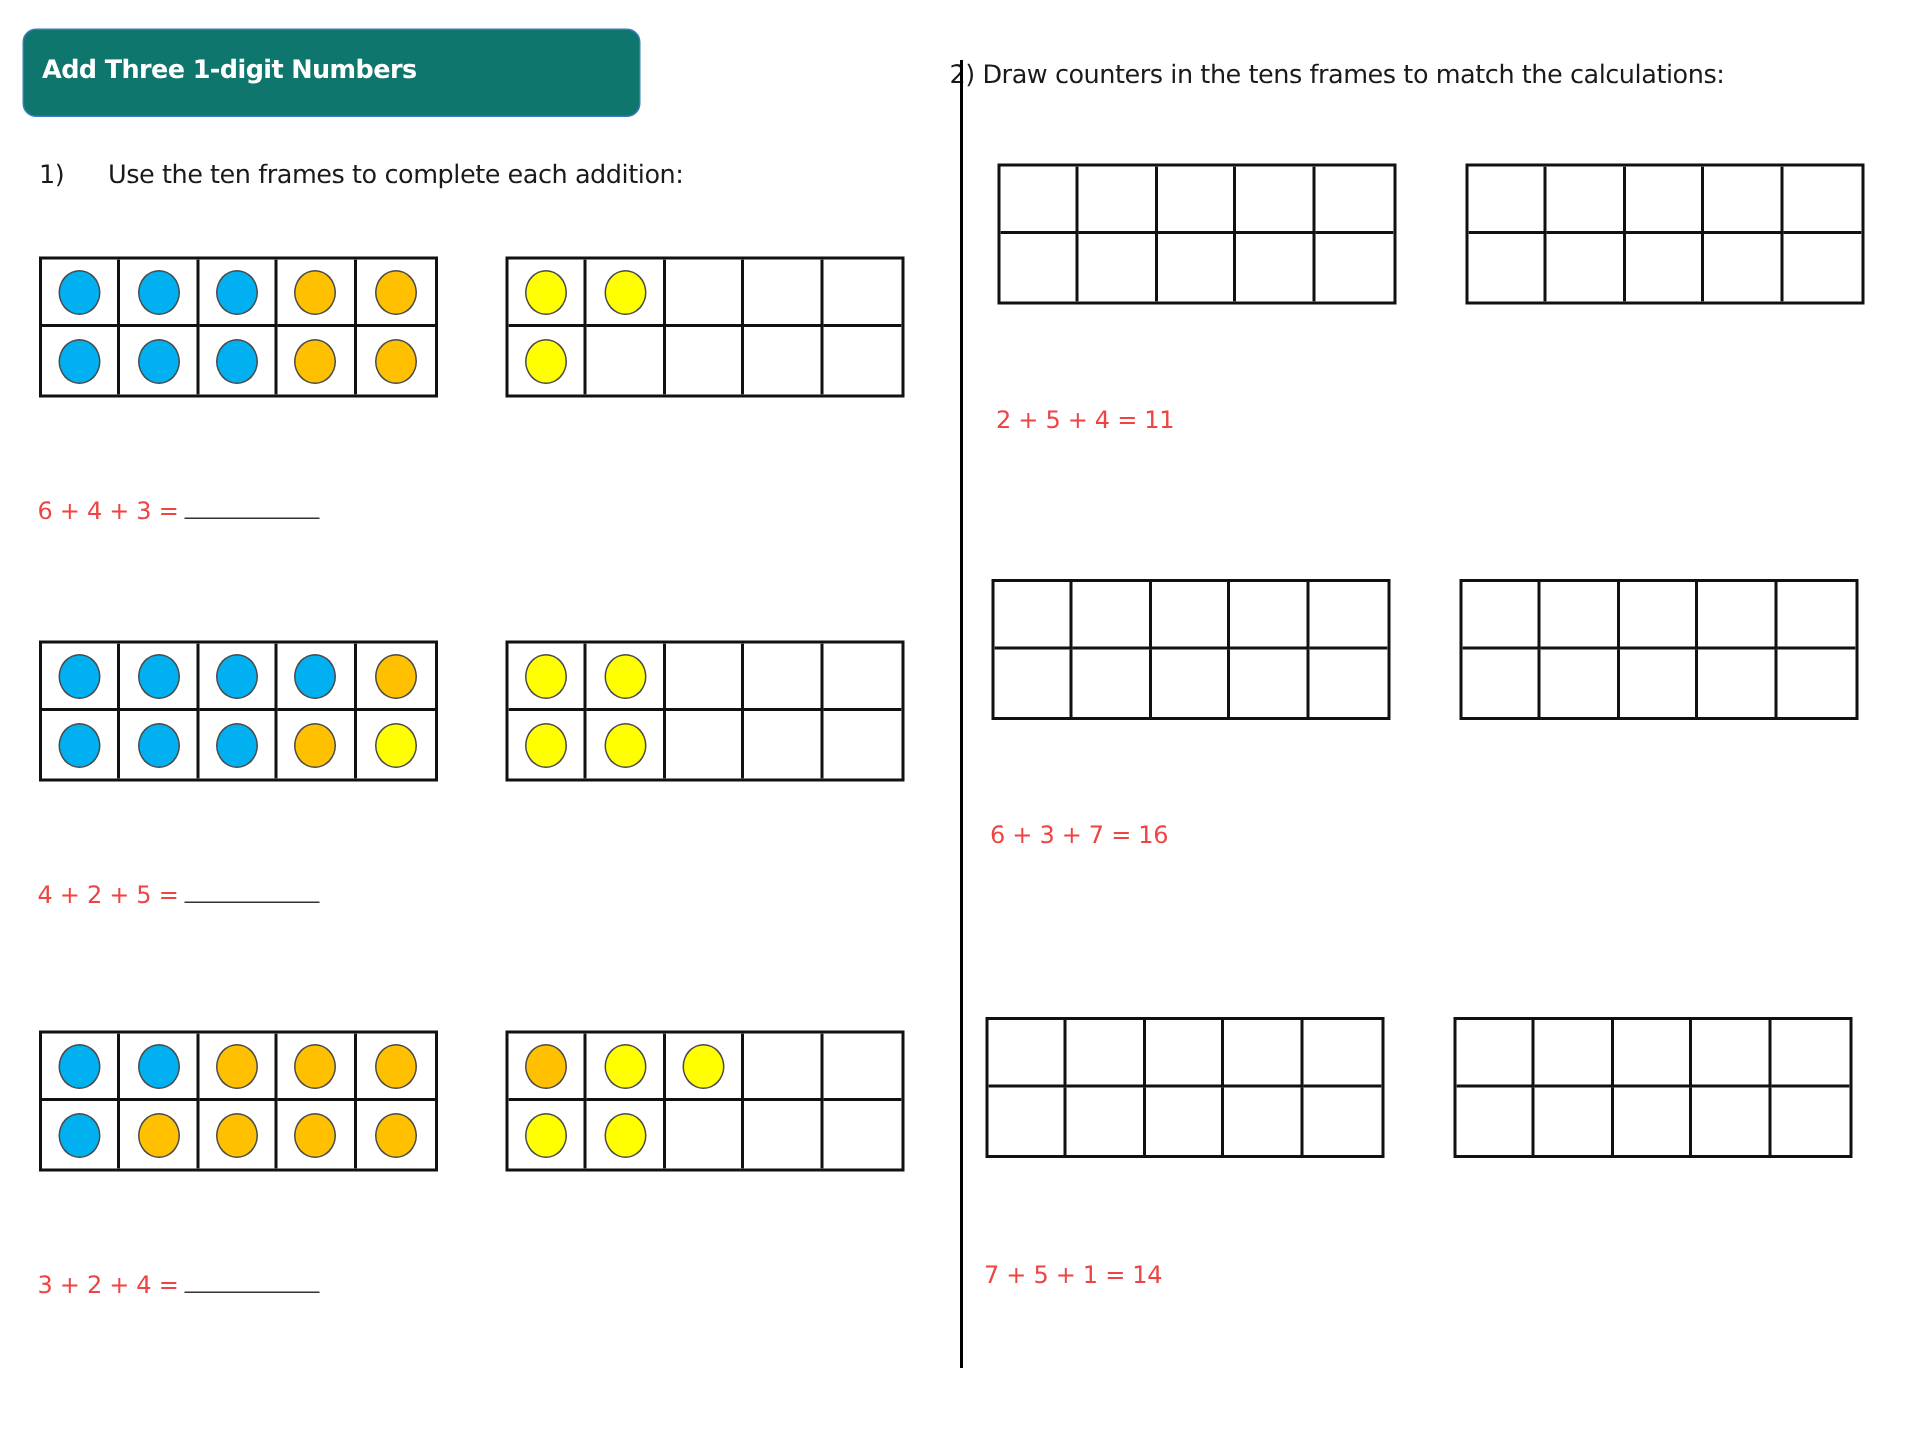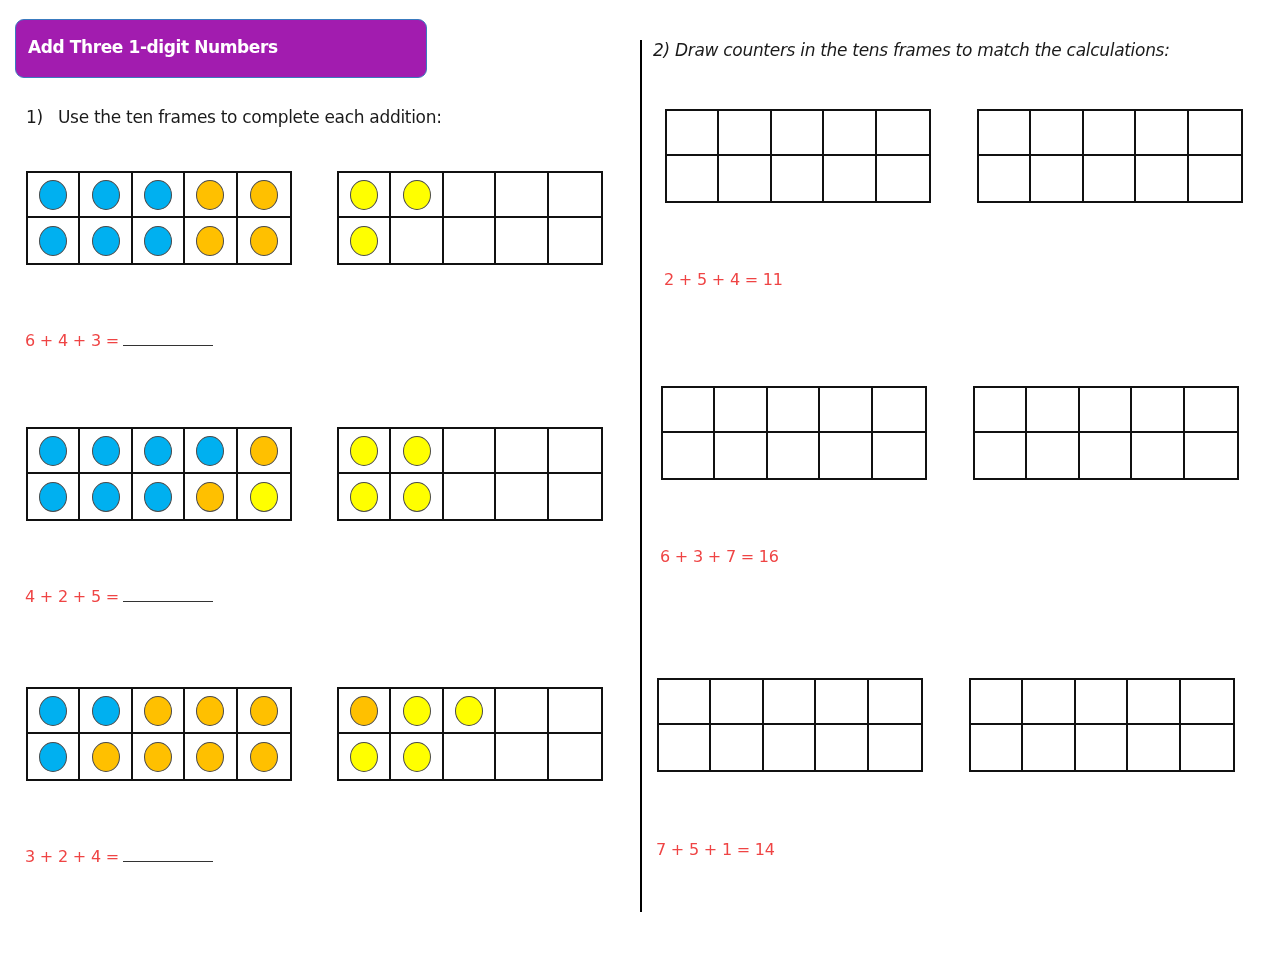--- a/index.html
+++ b/index.html
@@ -1,19 +1,19 @@
 <!DOCTYPE html>
 <html><head>
   <meta charset="utf-8">
   <style>
     html, body { margin: 0; padding: 0; background: #ffffff; }
     body { width: 1280px; height: 960px; position: relative; overflow: hidden;
            font-family: "DejaVu Sans", "Liberation Sans", sans-serif; color: #222; }
     .title-banner { position: absolute; left: 15px; top: 19px; width: 412px; height: 59px;
-                    background: #a21caf; border: 1px solid #3a7bbf; border-radius: 9px; box-sizing: border-box; }
+                    background: #0f766e; border: 1px solid #3a7bbf; border-radius: 9px; box-sizing: border-box; }
     .title-text { position: absolute; left: 12px; top: 17px; color: #ffffff; font-weight: bold;
                   font-size: 17px; letter-spacing: -0.4px; }
     .instr { position: absolute; font-size: 17px; letter-spacing: -0.3px; color: #1a1a1a; }
     .divider { position: absolute; left: 640px; top: 40px; width: 2px; height: 872px; background: #000; }
     .frame { position: absolute; width: 266px; height: 94px; border: 2px solid #111;
              box-sizing: border-box; display: grid; grid-template-columns: repeat(5, 1fr);
              grid-template-rows: repeat(2, 1fr); }
     .cell { border-right: 2px solid #111; border-bottom: 2px solid #111; display: flex;
             align-items: center; justify-content: center; box-sizing: border-box; }
     .cell:nth-child(5n) { border-right: none; }
@@ -24,24 +24,24 @@
   </style>
 </head>
 <body>
 
 <div class="title-banner">
   <span class="title-text">Add Three 1-digit Numbers</span>
 </div>
 
 <div class="instr" style="left:26px; top:107px;">
   <span>1)</span>
-  <span style="margin-left:10px;">Use the ten frames to complete each addition:</span>
-</div>
-
-<div class="instr" style="left:653px; top:40px;font-style:italic;">2) Draw counters in the tens frames to match the calculations:</div>
+  <span style="margin-left:24px;">Use the ten frames to complete each addition:</span>
+</div>
+
+<div class="instr" style="left:633px; top:40px;">2) Draw counters in the tens frames to match the calculations:</div>
 
 <div class="divider"></div>
 
 <div class="frame s1" style="left:26px; top:171px;">
     <div class="cell">
       <div class="counter" style="background: rgb(0, 176, 240);"></div>
     </div>
     <div class="cell">
       <div class="counter" style="background: rgb(0, 176, 240);"></div>
     </div>

